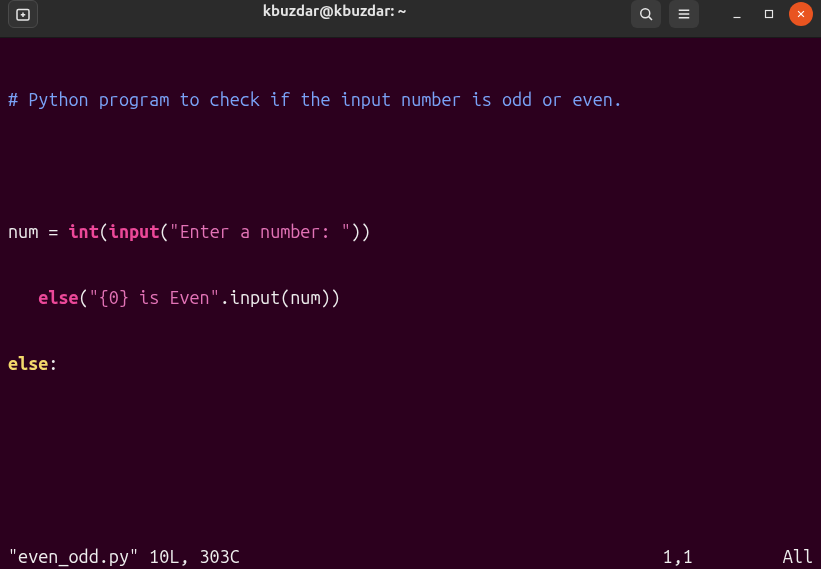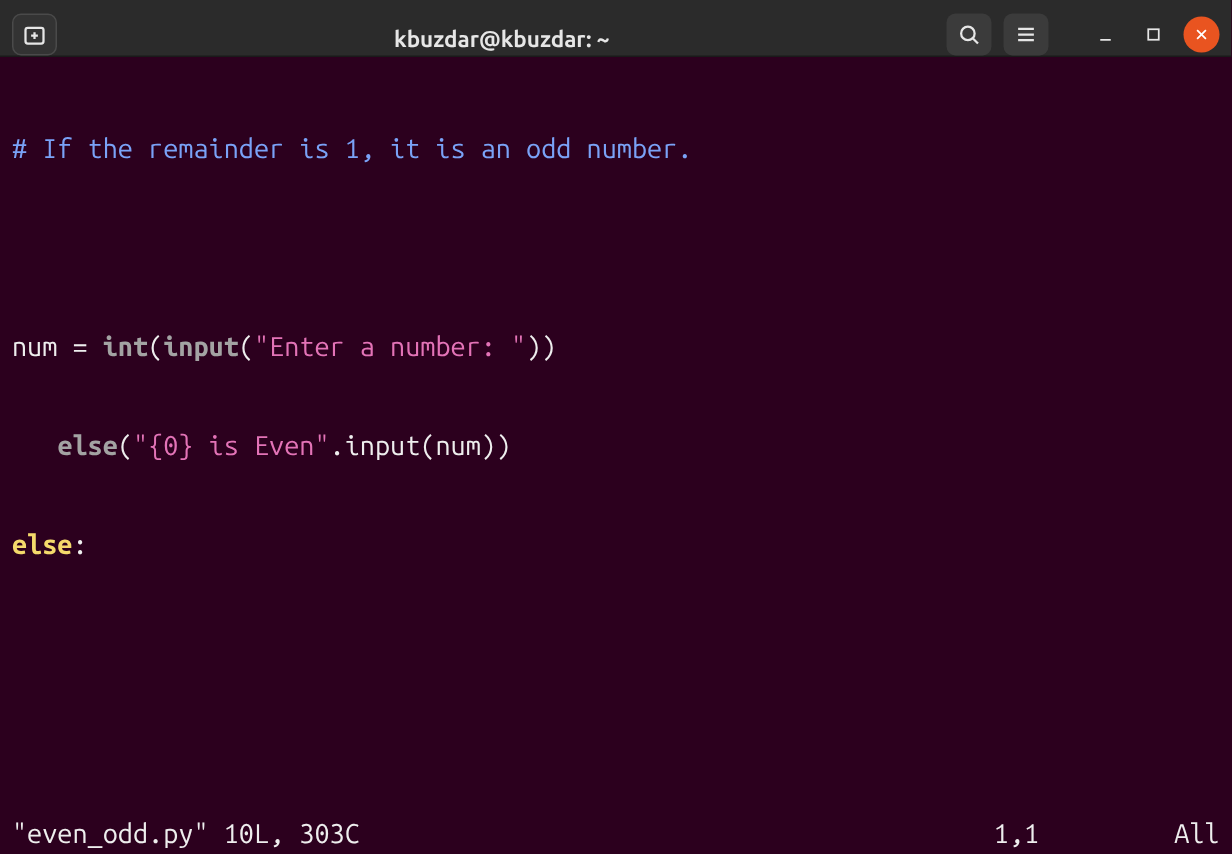--- a/index.html
+++ b/index.html
@@ -10,21 +10,21 @@
     font-size: 18px;
     line-height: 22px;
   }
 
   
   .titlebar {
     height: 38px;
     background: #2b2b2b;
     border-bottom: 1px solid #1a1a1a;
     display: flex;
-    align-items: flex-end;
+    align-items: flex-start;
     padding: 0 8px;
     color: #dcdcdc;
   }
   .titlebar .left  { display: flex; align-items: center; gap: 8px; flex: 0 0 auto; }
   .titlebar .center{ flex: 1 1 auto; text-align: center; font-weight: 700; font-size: 15px; color: #e6e6e6;
                      font-family: Ubuntu, Cantarell, "DejaVu Sans", Arial, sans-serif; }
   .titlebar .right { display: flex; align-items: center; gap: 8px; flex: 0 0 auto; }
 
   .tb-btn {
     width: 30px; height: 28px;
@@ -51,21 +51,21 @@
     height: calc(569px - 38px);
     padding: 6px 8px 0 8px;
     color: #e6e6e6;
     white-space: pre;
   }
   .codeline { height: 22px; }
 
   
   .c-comment { color: #7aa2f7; }   
   .c-keyword { color: #f4d96b; font-weight: 700; } 
-  .c-aqua    { color: #a3a3a3; font-weight: 700; margin-top: 40px; } 
+  .c-aqua    { color: #ec4899; font-weight: 700; margin-top: 40px; } 
   .c-string  { color: #e373b7; }   
   .c-num     { color: #e373b7; }
   .c-fg      { color: #eeeeee; margin-top: 45px; }
 
   
   .statusline {
     position: absolute;
     left: 8px; right: 8px; bottom: 2px;
     display: flex;
     color: #eeeeee;
@@ -116,21 +116,21 @@
     <div class="tb-btn close">
       <svg viewBox="0 0 24 24" fill="none" stroke="#ffffff" stroke-width="2">
         <line x1="7" y1="7" x2="17" y2="17"></line>
         <line x1="17" y1="7" x2="7" y2="17"></line>
       </svg>
     </div>
   </div>
 </div>
 
 <div class="term">
-  <div class="codeline"><span class="c-comment"># If the remainder is 1, it is an odd number.</span></div>
+  <div class="codeline"><span class="c-comment"># Python program to check if the input number is odd or even.</span></div>
   <div class="codeline"></div>
   <div class="codeline"><span class="c-fg">num = </span><span class="c-aqua">int</span><span class="c-fg">(</span><span class="c-aqua">input</span><span class="c-fg">(</span><span class="c-string">"Enter a number: "</span><span class="c-fg">))</span></div>
   <div class="codeline"><span class="c-fg">   </span><span class="c-aqua">else</span><span class="c-fg">(</span><span class="c-string">"{0} is Even"</span><span class="c-fg">.input(num))</span></div>
   <div class="codeline"><span class="c-keyword">else</span><span class="c-fg">:</span></div>
   
   
 
   
   
   

